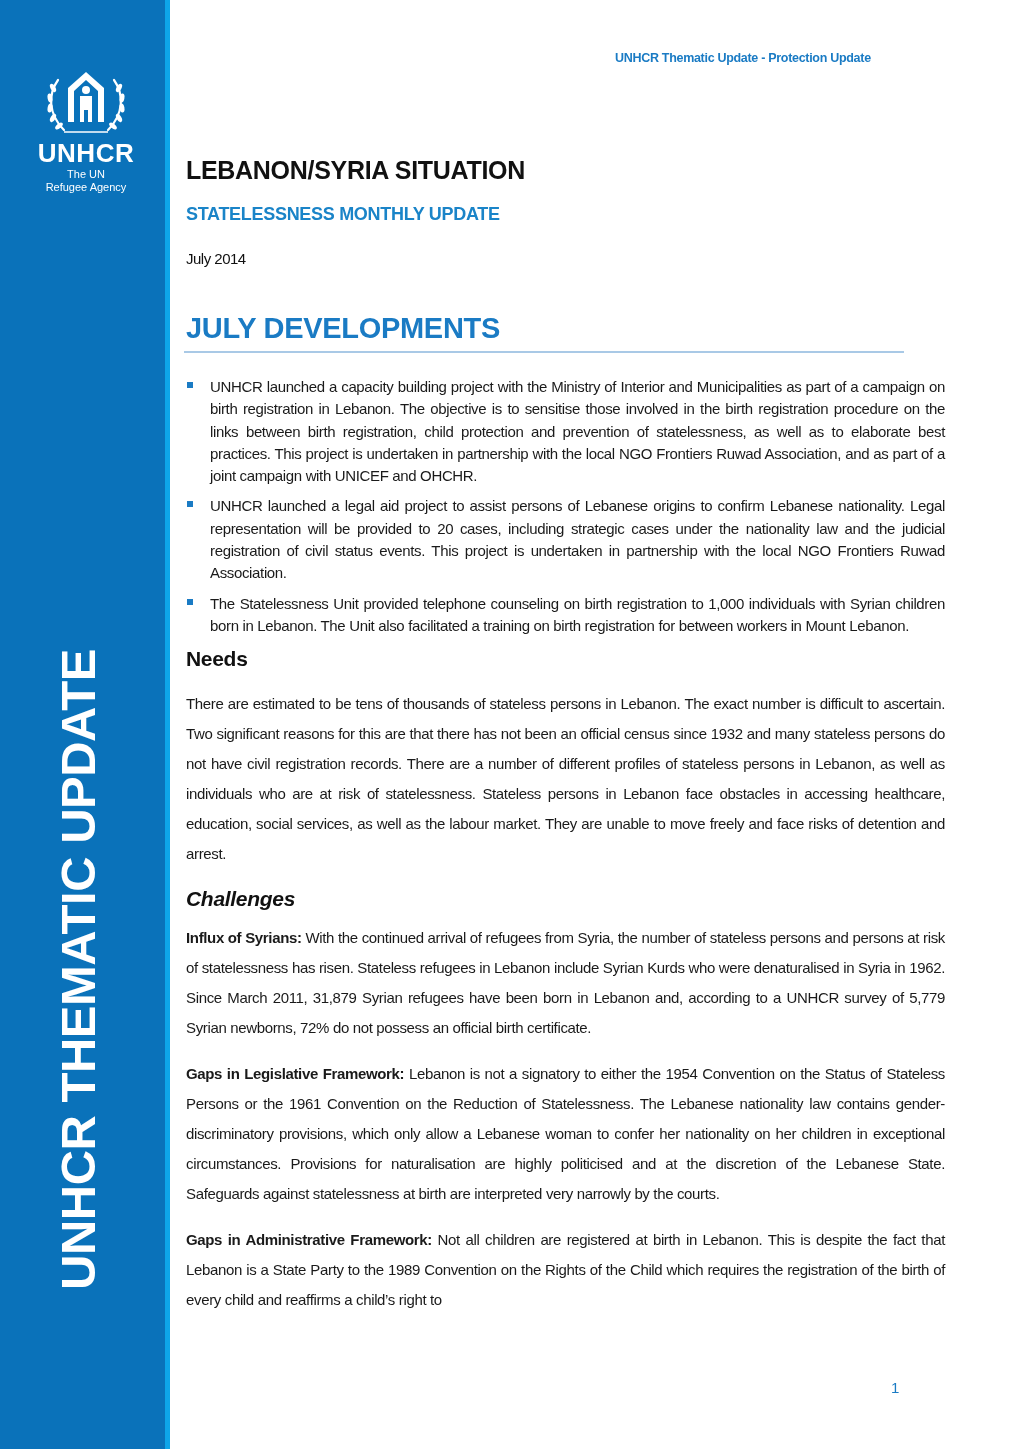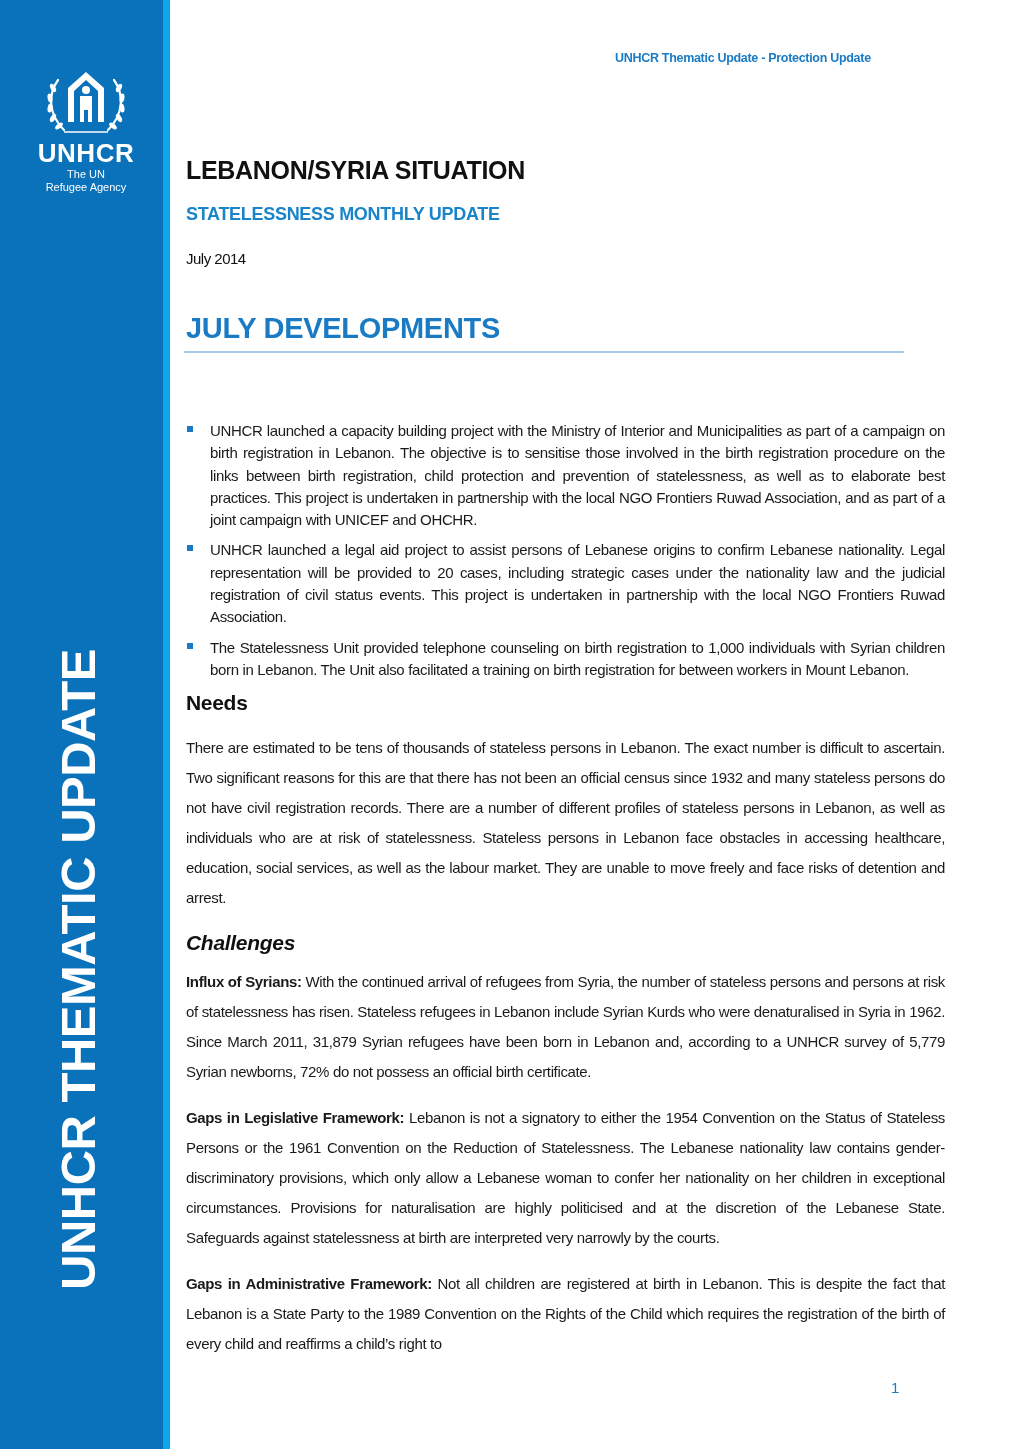--- a/index.html
+++ b/index.html
@@ -7,21 +7,21 @@
     width: 1024px; height: 1449px; background: #ffffff; overflow: hidden;
   }
   body {
     position: relative;
     font-family: "Liberation Sans", "DejaVu Sans", sans-serif;
     color: #1a1a1a;
   }
   .sidebar {
     position: absolute; left: 0; top: 0; width: 170px; height: 1449px;
     background: #0a72ba;
-    border-right: 7px solid #0ea5e9;
+    border-right: 5px solid #0ea5e9;
   }
   .logo {
     position: absolute; left: 30px; top: 70px; width: 112px; text-align: center; color: #fff;
   }
   .logo svg { display: block; margin: 0 auto; }
   .logo-word {
     font-family: "Liberation Sans", sans-serif; font-weight: bold;
     font-size: 26px; letter-spacing: 0.5px; line-height: 26px; margin-top: 2px;
   }
   .logo-sub {
@@ -62,21 +62,21 @@
   }
   .heading-rule {
     position: absolute; left: 184px; top: 351px; width: 720px; height: 2px;
     background: #a9c9e6;
   }
   .content {
     position: absolute; left: 186px; top: 376px; width: 759px;
     font-size: 15px; line-height: 22.3px; color: #1a1a1a;
     letter-spacing: -0.35px;
   }
-  .bullets { list-style: none; margin-top: 44px; }
+  .bullets { list-style: none; }
   .bullets li {
     position: relative; padding-left: 24px; text-align: justify; margin-bottom: 8px;
   }
   .bullet-marker {
     position: absolute; left: 1px; top: 6px; width: 6px; height: 6px; background: #1a7bc4;
   }
   .sub-heading {
     font-size: 21px; font-weight: bold; color: #111; line-height: 28px; letter-spacing: -0.3px;
   }
   .needs-heading { margin-top: 2px; margin-bottom: 16px; }

